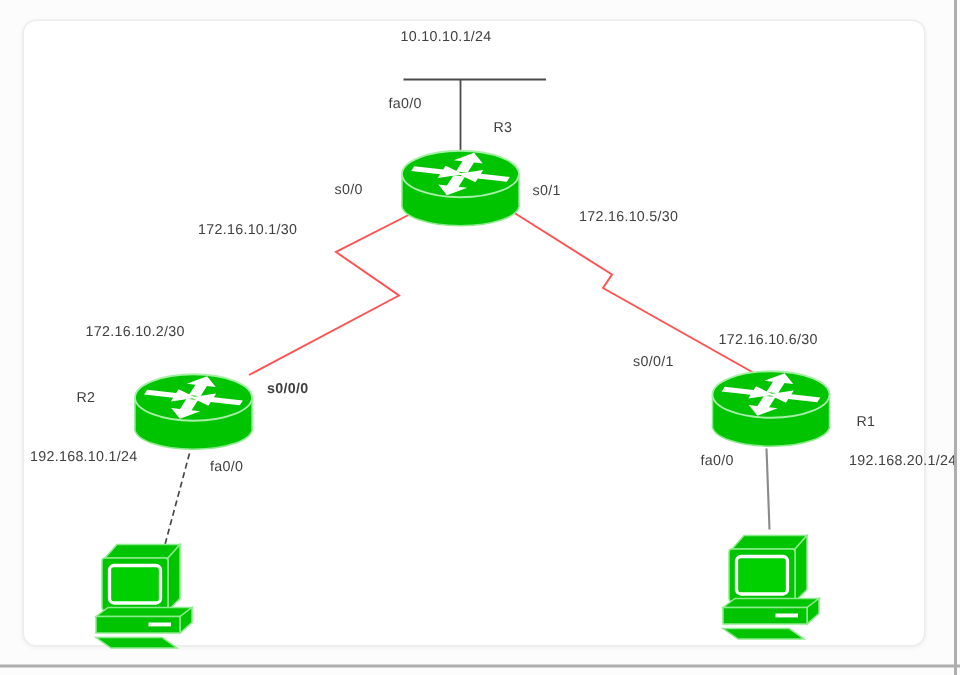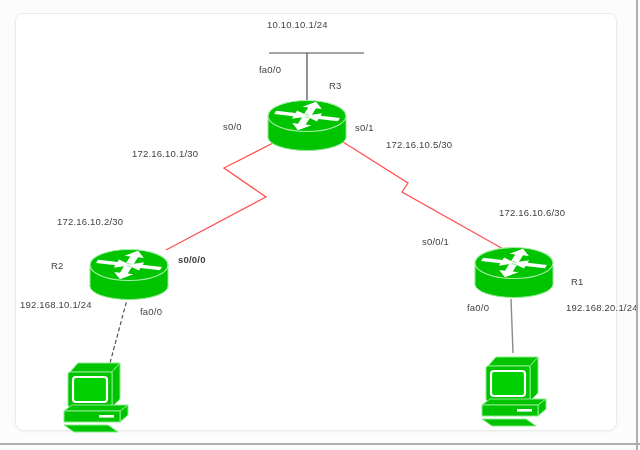--- a/index.html
+++ b/index.html
@@ -78,21 +78,21 @@
   </svg>
 
   <div class="lbl" style="left:267px; top:19px;">10.10.10.1/24</div>
   <div class="lbl" style="left:259px; top:64px;">fa0/0</div>
   <div class="lbl" style="left:329px; top:80px;">R3</div>
   <div class="lbl" style="left:223px; top:121px;">s0/0</div>
   <div class="lbl" style="left:355px; top:122px;">s0/1</div>
   <div class="lbl" style="left:132px; top:148px;text-align:right;">172.16.10.1/30</div>
   <div class="lbl" style="left:386px; top:139px;">172.16.10.5/30</div>
   <div class="lbl" style="left:57px;  top:216px;">172.16.10.2/30</div>
-  <div class="lbl" style="left:479px; top:207px;margin-left:20px;">172.16.10.6/30</div>
+  <div class="lbl" style="left:479px; top:221px;">172.16.10.6/30</div>
   <div class="lbl" style="left:51px;  top:260px;">R2</div>
   <div class="lbl" style="left:178px; top:254px;font-weight:bold;">s0/0/0</div>
   <div class="lbl" style="left:422px; top:236px;">s0/0/1</div>
   <div class="lbl" style="left:571px; top:276px;">R1</div>
   <div class="lbl" style="left:20px;  top:299px;">192.168.10.1/24</div>
   <div class="lbl" style="left:140px; top:306px;">fa0/0</div>
   <div class="lbl" style="left:467px; top:302px;">fa0/0</div>
   <div class="lbl" style="left:525px; top:302px;margin-left:41px;">192.168.20.1/24</div>
 
   <div class="win-border-right"></div>

